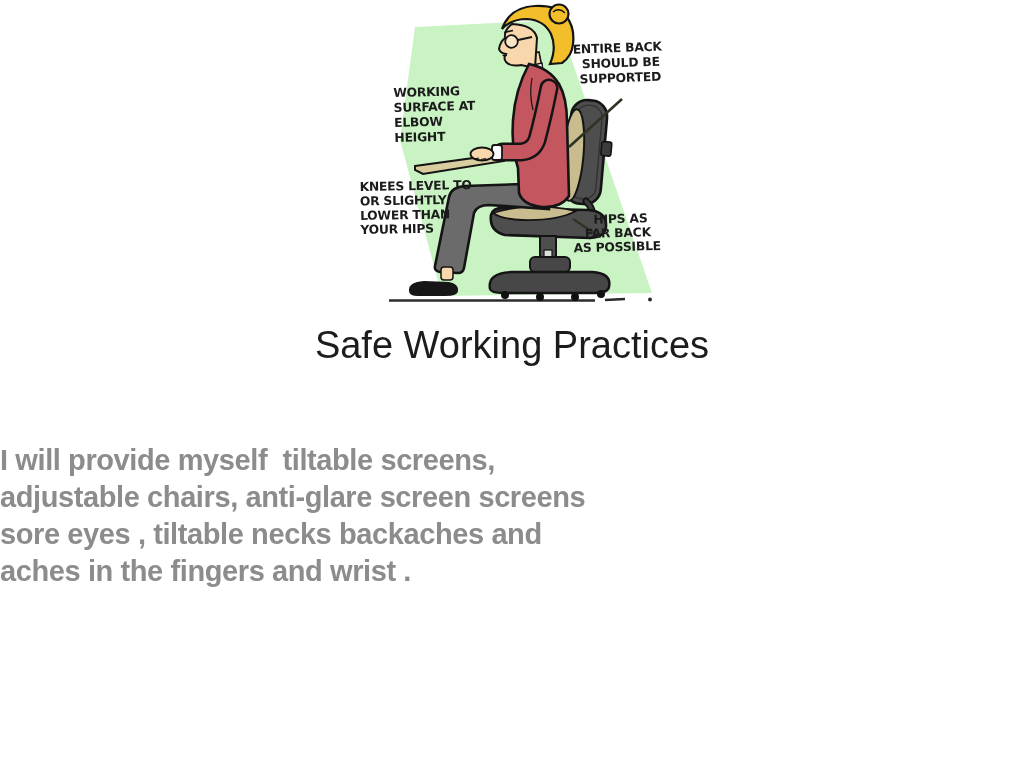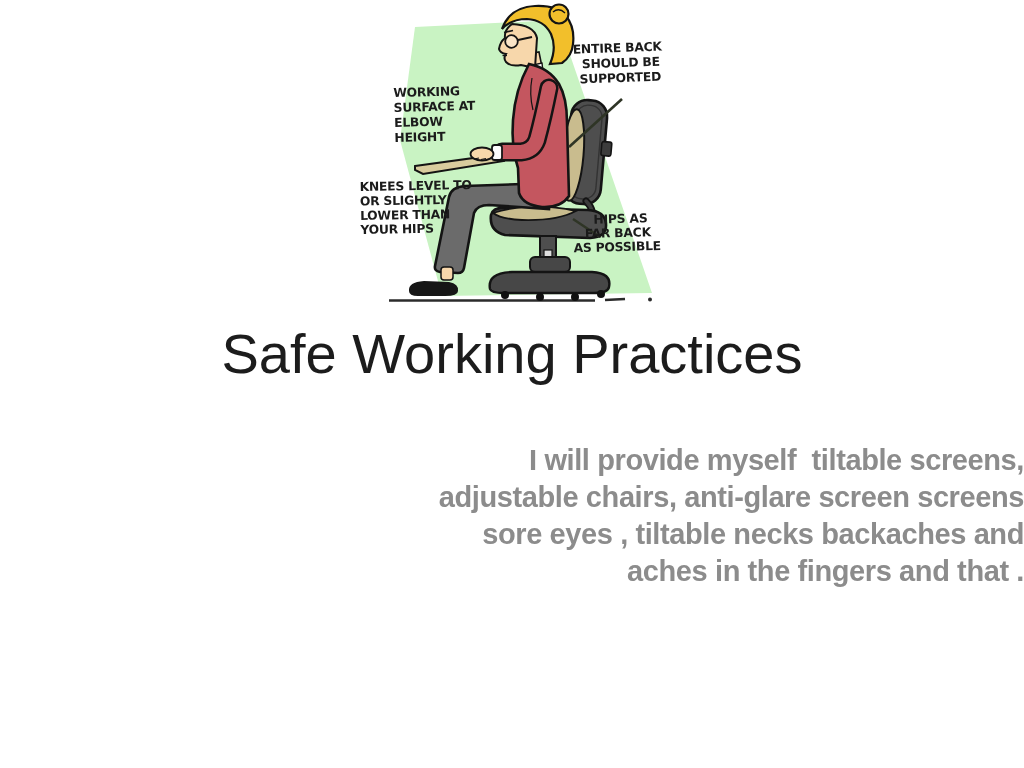--- a/index.html
+++ b/index.html
@@ -3,24 +3,24 @@
 <meta charset="utf-8">
 <style>
   html,body{margin:0;padding:0;background:#ffffff;}
   .slide{
     position:relative;width:1024px;height:768px;background:#ffffff;
     overflow:hidden;font-family:"Liberation Sans",sans-serif;
   }
   .illustration{position:absolute;left:352px;top:0;width:320px;height:315px;}
   .slide-title{
     position:absolute;top:326px;left:0;width:100%;text-align:center;
-    font-size:56px;line-height:1;font-weight:400;color:#1c1c1c;letter-spacing:0;
+    font-size:38px;line-height:1;font-weight:400;color:#1c1c1c;letter-spacing:0;
   }
   .slide-body{
-    position:absolute;top:442px;left:0;width:100%;text-align:right;
+    position:absolute;top:442px;left:0;width:100%;text-align:left;
     color:#8c8c8c;font-weight:700;font-size:29px;line-height:37px;letter-spacing:-0.4px;
   }
   .body-line{white-space:pre;}
   svg text{font-family:"DejaVu Sans","Liberation Sans",sans-serif;font-weight:700;
     font-size:12.3px;fill:#1b1b1b;letter-spacing:-0.2px;}
 </style>
 </head>
 <body>
 
 <div class="slide">
@@ -110,16 +110,16 @@
       </text>
     </svg>
   </div>
 
   <div class="slide-title">Safe Working Practices</div>
 
   <div class="slide-body">
     <div class="body-line">I will provide myself  tiltable screens,</div>
     <div class="body-line">adjustable chairs, anti-glare screen screens</div>
     <div class="body-line">sore eyes , tiltable necks backaches and</div>
-    <div class="body-line">aches in the fingers and that .</div>
+    <div class="body-line">aches in the fingers and wrist .</div>
   </div>
 
 </div>
 
 </body></html>

